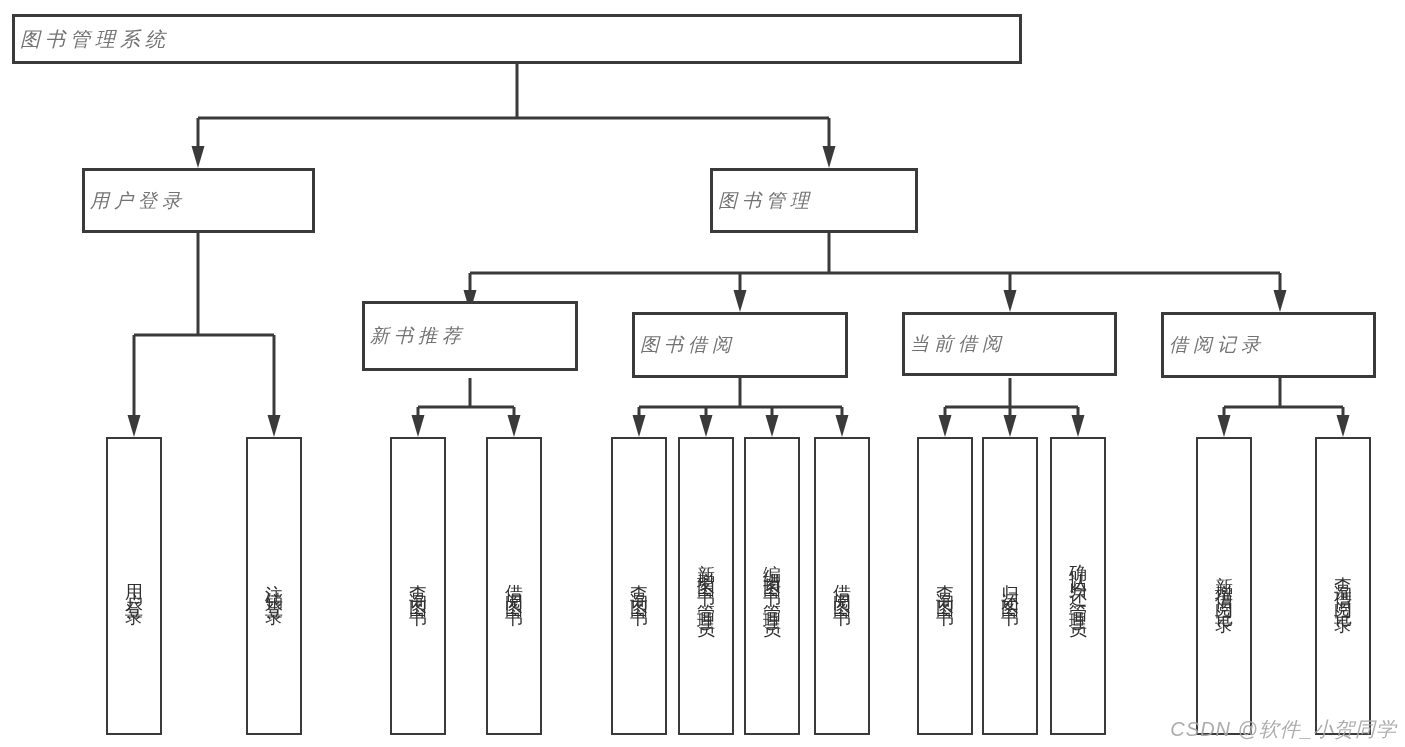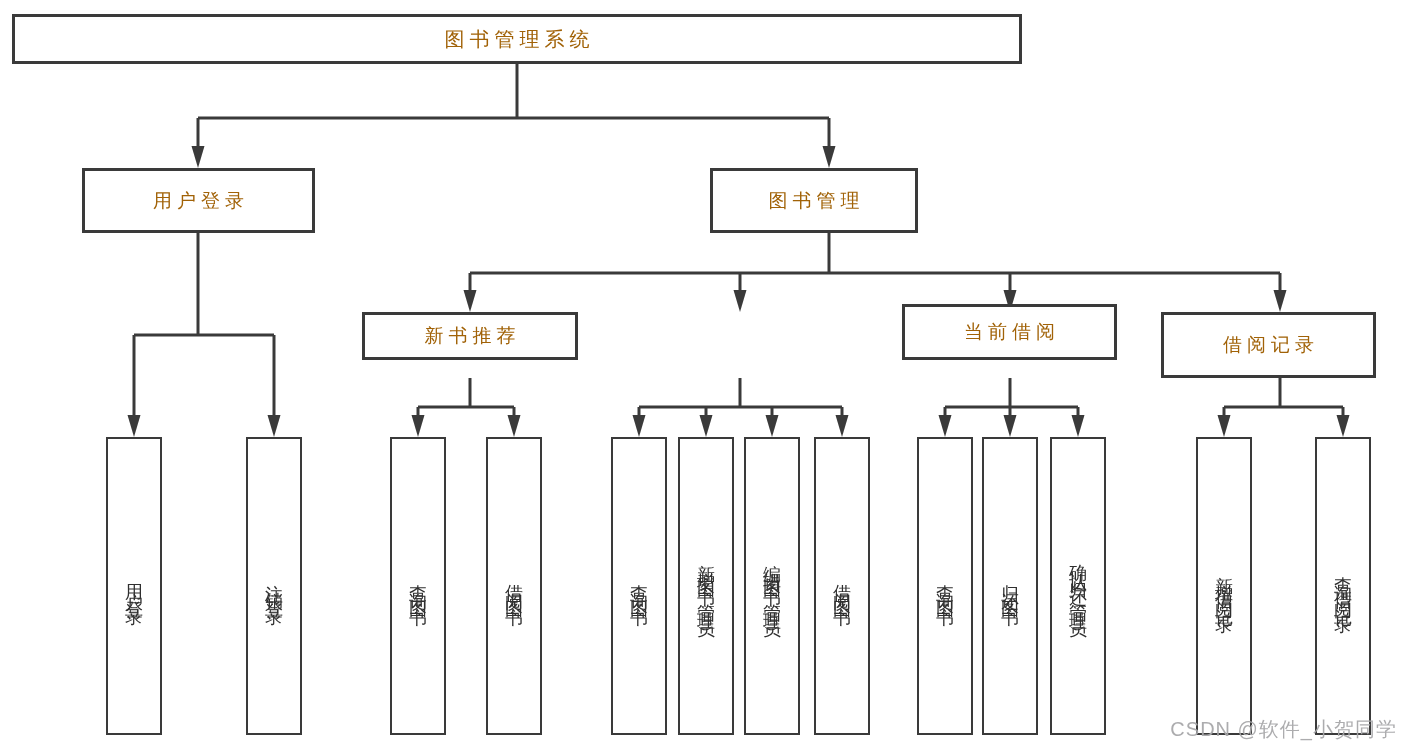--- a/index.html
+++ b/index.html
@@ -22,22 +22,22 @@
     height: 747px;
     pointer-events: none;
   }
   .node {
     position: absolute;
     box-sizing: border-box;
     background: #ffffff;
     border: 3px solid #3a3a3a;
     display: flex;
     align-items: center;
-    justify-content: center;
-    color: #a16207;
+    color: #737373;
+    font-style: italic;
   }
   .node.root span   { font-size: 20px; letter-spacing: 5px; }
   .node.branch span { font-size: 19px; letter-spacing: 5px; }
   .node span { white-space: nowrap; text-indent: 5px; }
   .leaf {
     position: absolute;
     box-sizing: border-box;
     background: #ffffff;
     border: 2px solid #3a3a3a;
     display: flex;
@@ -57,20 +57,21 @@
   }
   .watermark {
     position: absolute;
     right: 8px;
     bottom: 4px;
     font-size: 20px;
     color: rgba(168,168,170,0.95);
     letter-spacing: 1px;
     z-index: 10;
     white-space: nowrap;
+    font-style: italic;
   }
   .stroke { stroke: #3a3a3a; stroke-width: 3; fill: none; }
   .head   { fill: #3a3a3a; stroke: none; }
 </style>
 </head>
 <body>
 
 <div class="canvas">
 
   <svg class="connectors" viewBox="0 0 1405 747" xmlns="http://www.w3.org/2000/svg">
@@ -153,24 +154,27 @@
     <span>图书管理系统</span>
   </div>
 
   <div class="node branch" style="left:82px;top:168px;width:233px;height:65px">
     <span>用户登录</span>
   </div>
   <div class="node branch" style="left:710px;top:168px;width:208px;height:65px">
     <span>图书管理</span>
   </div>
 
-  <div class="node branch" style="left:362px;top:312px;width:216px;height:48px">
+  <div class="node branch" style="left:362px;top:301px;width:216px;height:70px">
     <span>新书推荐</span>
   </div>
-  <div class="node branch" style="left:902px;top:304px;width:215px;height:56px">
+  <div class="node branch" style="left:632px;top:312px;width:216px;height:66px">
+    <span>图书借阅</span>
+  </div>
+  <div class="node branch" style="left:902px;top:312px;width:215px;height:64px">
     <span>当前借阅</span>
   </div>
   <div class="node branch" style="left:1161px;top:312px;width:215px;height:66px">
     <span>借阅记录</span>
   </div>
 
   <div class="leaf" style="left:106px">
     <span>用户登录</span>
   </div>
   <div class="leaf" style="left:246px">

